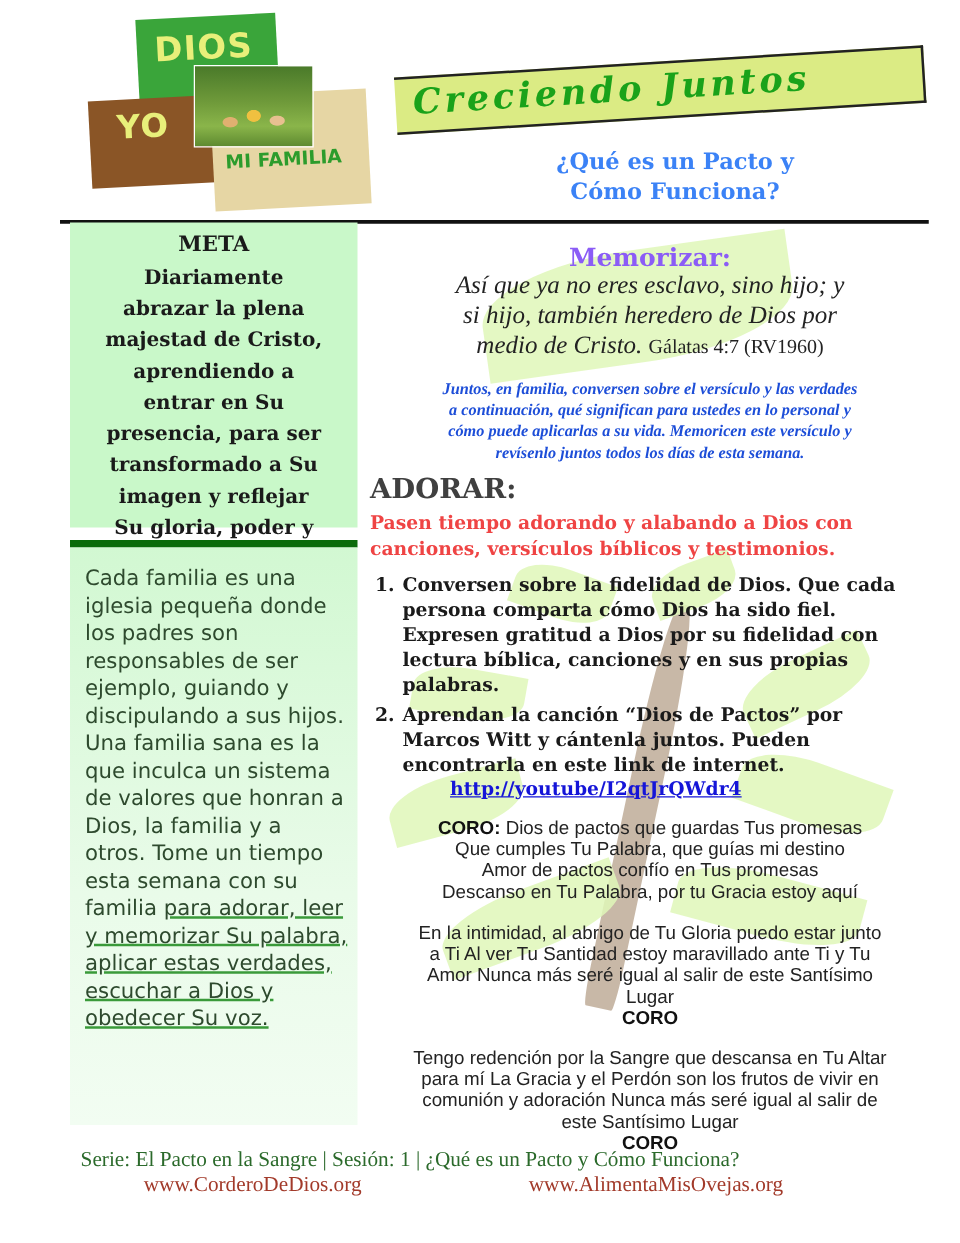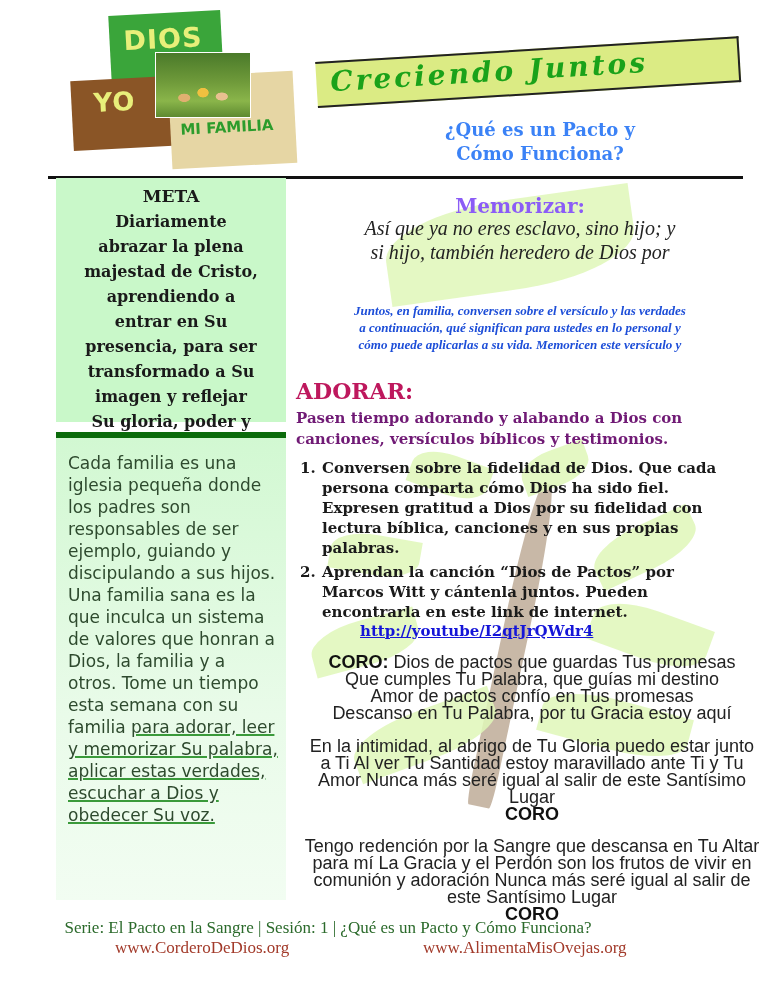--- a/index.html
+++ b/index.html
@@ -99,39 +99,39 @@
     line-height:24px; color:#222;
   }
   .memo-v .ref { font-style:normal; font-size:16px; }
   .memo-i {
     position:absolute; left:0; top:122px; width:460px; text-align:center;
     font-family:"Liberation Serif", serif; font-style:italic; font-weight:bold;
     font-size:13px; line-height:17px; color:#1d4ed8;
   }
   .ador-h {
     position:absolute; left:6px; top:198px; font-family:"DejaVu Serif", serif;
-    font-weight:bold; font-size:22px; color:#be185d;
+    font-weight:bold; font-size:22px; color:#404040;
   }
   .ador-p {
     position:absolute; left:6px; top:228px; width:450px;
-    font-family:"DejaVu Serif", serif; font-weight:bold; font-size:15px; line-height:21px; color:#701a75;
+    font-family:"DejaVu Serif", serif; font-weight:bold; font-size:15px; line-height:21px; color:#ef4444;
   }
   .item {
     position:absolute; left:10px; width:440px;
     font-family:"DejaVu Serif", serif; font-weight:bold; font-size:15px; line-height:20px; color:#1a1a1a;
   }
   .item .n { position:absolute; left:0; top:0; }
   .item .t { display:block; padding-left:22px; }
   .link {
     position:absolute; left:70px; top:442px; font-family:"DejaVu Serif", serif;
     font-weight:bold; font-size:15px; color:#1515d8; text-decoration:underline;
   }
   .lyric {
-    position:absolute; left:12px; width:460px; text-align:center;
-    font-family:"Liberation Sans", sans-serif; font-size:18px; line-height:17px; color:#222;
+    position:absolute; left:0; width:460px; text-align:center;
+    font-family:"Liberation Sans", sans-serif; font-size:15px; line-height:17px; color:#222;
   }
   .lyric b { color:#111; }
   
   .foot1 {
     position:absolute; left:0; top:918px; width:656px; text-align:center;
     font-family:"Liberation Serif", serif; font-size:17px; color:#2b6a2b;
   }
   .foot2 {
     position:absolute; top:938px; font-family:"Liberation Serif", serif; font-size:17px; color:#a23a2a;
   }
@@ -189,25 +189,27 @@
   <div class="leaf" style="left:300px;top:345px;width:110px;height:45px;transform:rotate(-25deg);"></div>
   <div class="leaf" style="left:20px;top:440px;width:110px;height:45px;transform:rotate(-15deg);"></div>
   <div class="leaf" style="left:300px;top:430px;width:120px;height:50px;transform:rotate(20deg);"></div>
   <div class="leaf" style="left:60px;top:530px;width:150px;height:50px;transform:rotate(-20deg);"></div>
   <div class="leaf" style="left:250px;top:520px;width:150px;height:50px;transform:rotate(15deg);"></div>
 
   <div class="memo-h">Memorizar:</div>
   <div class="memo-v">
     <div>Así que ya no eres esclavo, sino hijo; y</div>
     <div>si hijo, también heredero de Dios por</div>
+    <div><span>medio de Cristo.</span> <span class="ref">Gálatas 4:7 (RV1960)</span></div>
   </div>
   <div class="memo-i">
     <div>Juntos, en familia, conversen sobre el versículo y las verdades</div>
     <div>a continuación, qué significan para ustedes en lo personal y</div>
     <div>cómo puede aplicarlas a su vida.  Memoricen este versículo y</div>
+    <div>revísenlo juntos todos los días de esta semana.</div>
   </div>
 
   <div class="ador-h">ADORAR:</div>
   <div class="ador-p">Pasen tiempo adorando y alabando a Dios con canciones, versículos bíblicos y testimonios.</div>
 
   <div class="item" style="top:278px;">
     <span class="n">1.</span>
     <span class="t">Conversen sobre la fidelidad de Dios.  Que cada persona comparta cómo Dios ha sido fiel.  Expresen gratitud a Dios por su fidelidad con lectura bíblica, canciones y en sus propias palabras.</span>
   </div>
   <div class="item" style="top:382px;">

